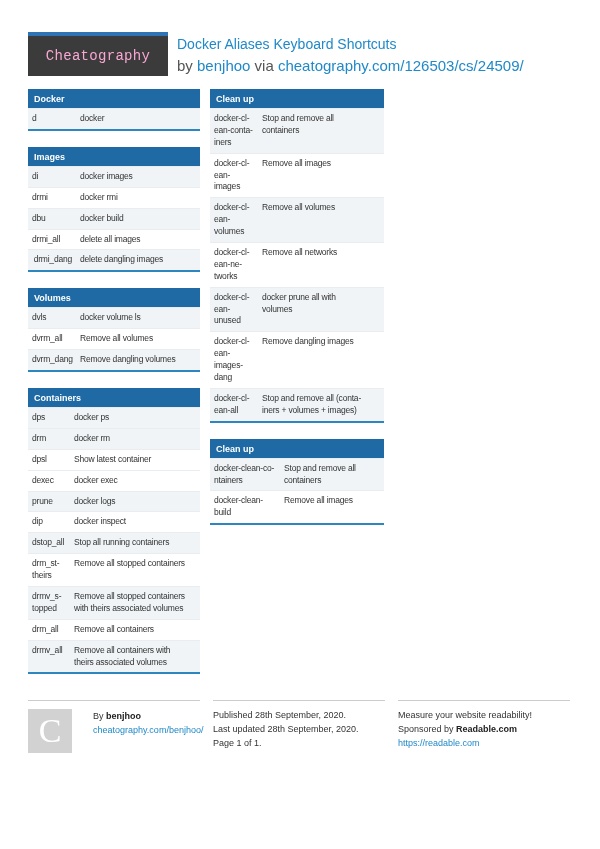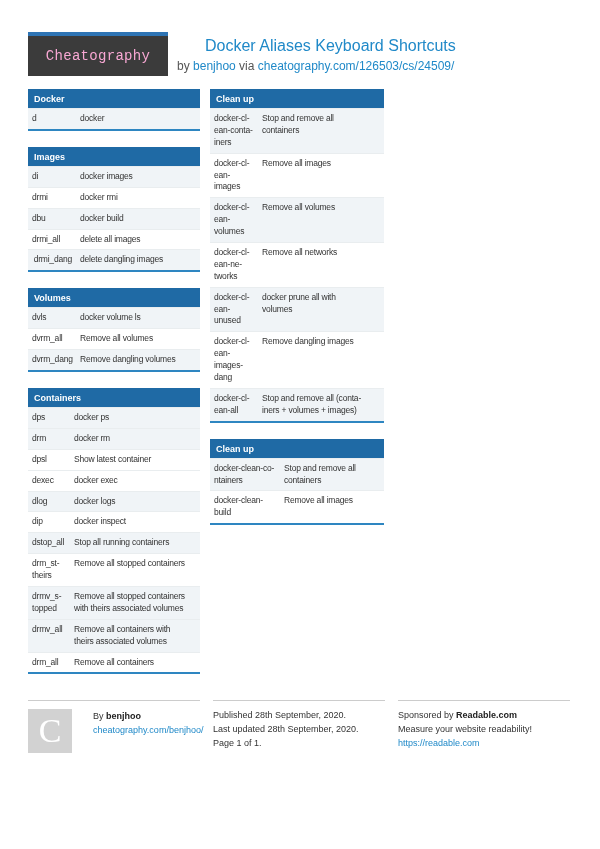--- a/index.html
+++ b/index.html
@@ -26,22 +26,22 @@
   .logo{
     width:140px;height:44px;background:var(--logo-bg);
     border-top:4px solid var(--logo-top);
     display:flex;align-items:center;justify-content:center;
     flex:0 0 auto;
   }
   .logo-text{
     color:#f9a8d4;font-family:Liberation Mono, monospace;font-size:14px;letter-spacing:.3px;
   }
   .head-text{padding:4px 0 0 9px;}
-  .title{color:var(--accent);font-size:16px;font-weight:400;line-height:1.25;margin-bottom:3px;margin-left:28px;}
-  .byline{font-size:12px;color:#555;}
+  .title{color:var(--accent);font-size:14px;font-weight:400;line-height:1.25;margin-bottom:3px;}
+  .byline{font-size:15px;color:#555;}
   .link{color:var(--accent);text-decoration:none;cursor:pointer;}
 
   
   .cols{display:flex;gap:10px;align-items:flex-start;}
   .col{width:172px;flex:0 0 auto;}
   .col.col2{width:174px;}
   .tbl{margin-bottom:16px;border-bottom:2.5px solid var(--tborder);}
   .tbl-head{
     background:var(--thead);color:#fff;font-weight:bold;
     font-size:9px;padding:5px 6px 4px 6px;letter-spacing:0;
@@ -143,21 +143,21 @@
           </div>
           <div class="row">
             <span class="cell key" style="width: 42px;">dpsl</span>
             <span class="cell val">Show latest container</span>
           </div>
           <div class="row">
             <span class="cell key" style="width: 42px;">dexec</span>
             <span class="cell val">docker exec</span>
           </div>
           <div class="row odd">
-            <span class="cell key" style="width: 42px;">dlog</span>
+            <span class="cell key" style="width: 42px;">prune</span>
             <span class="cell val">docker logs</span>
           </div>
           <div class="row">
             <span class="cell key" style="width: 42px;">dip</span>
             <span class="cell val">docker inspect</span>
           </div>
           <div class="row odd">
             <span class="cell key" style="width: 42px;">dstop_all</span>
             <span class="cell val">Stop all running containers</span>
           </div>
@@ -165,28 +165,28 @@
             <span class="cell key" style="width: 42px;">drm_st-
 theirs</span>
             <span class="cell val">Remove all stopped containers</span>
           </div>
           <div class="row odd">
             <span class="cell key" style="width: 42px;">drmv_s-
 topped</span>
             <span class="cell val">Remove all stopped containers
 with theirs associated volumes</span>
           </div>
+          <div class="row">
+            <span class="cell key" style="width: 42px;">drm_all</span>
+            <span class="cell val">Remove all containers</span>
+          </div>
           <div class="row odd">
             <span class="cell key" style="width: 42px;">drmv_all</span>
             <span class="cell val">Remove all containers with
 theirs associated volumes</span>
-          </div>
-          <div class="row">
-            <span class="cell key" style="width: 42px;">drm_all</span>
-            <span class="cell val">Remove all containers</span>
           </div>
         </div>
       </div>
       <div class="col col2">
         <div class="tbl">
           <div class="tbl-head">Clean up</div>
           <div class="row odd">
             <span class="cell key" style="width: 48px;">docker-cl-
 ean-conta-
 iners</span>
@@ -254,19 +254,19 @@
         <div><span>By</span> <b>benjhoo</b></div>
         <div><span class="link">cheatography.com/benjhoo/</span></div>
       </div>
     </div>
     <div class="f-col">
       <div>Published 28th September, 2020.</div>
       <div>Last updated 28th September, 2020.</div>
       <div>Page 1 of 1.</div>
     </div>
     <div class="f-col">
+      <div>Measure your website readability!</div>
       <div><span>Sponsored by</span> <b>Readable.com</b></div>
-      <div>Measure your website readability!</div>
       <div><span class="link">https://readable.com</span></div>
     </div>
   </div>
 
 </div>
 
 </body></html>

